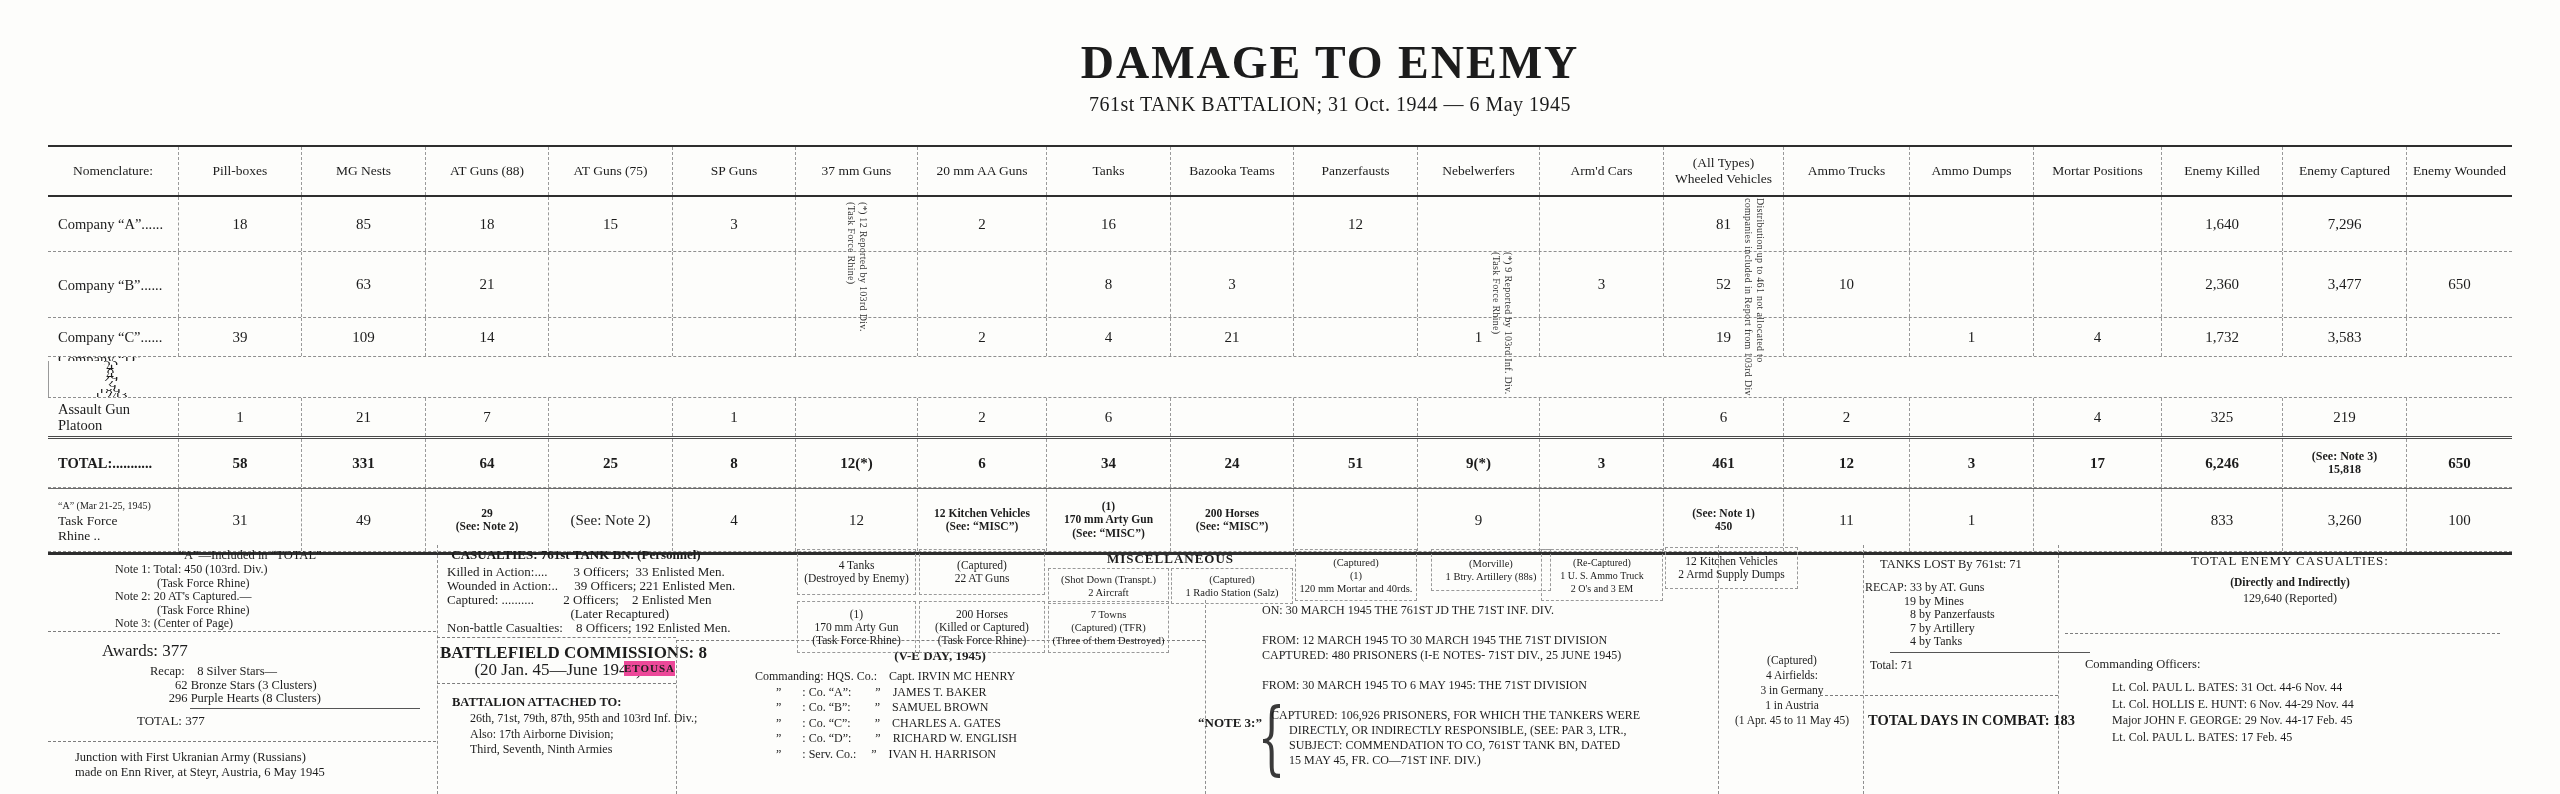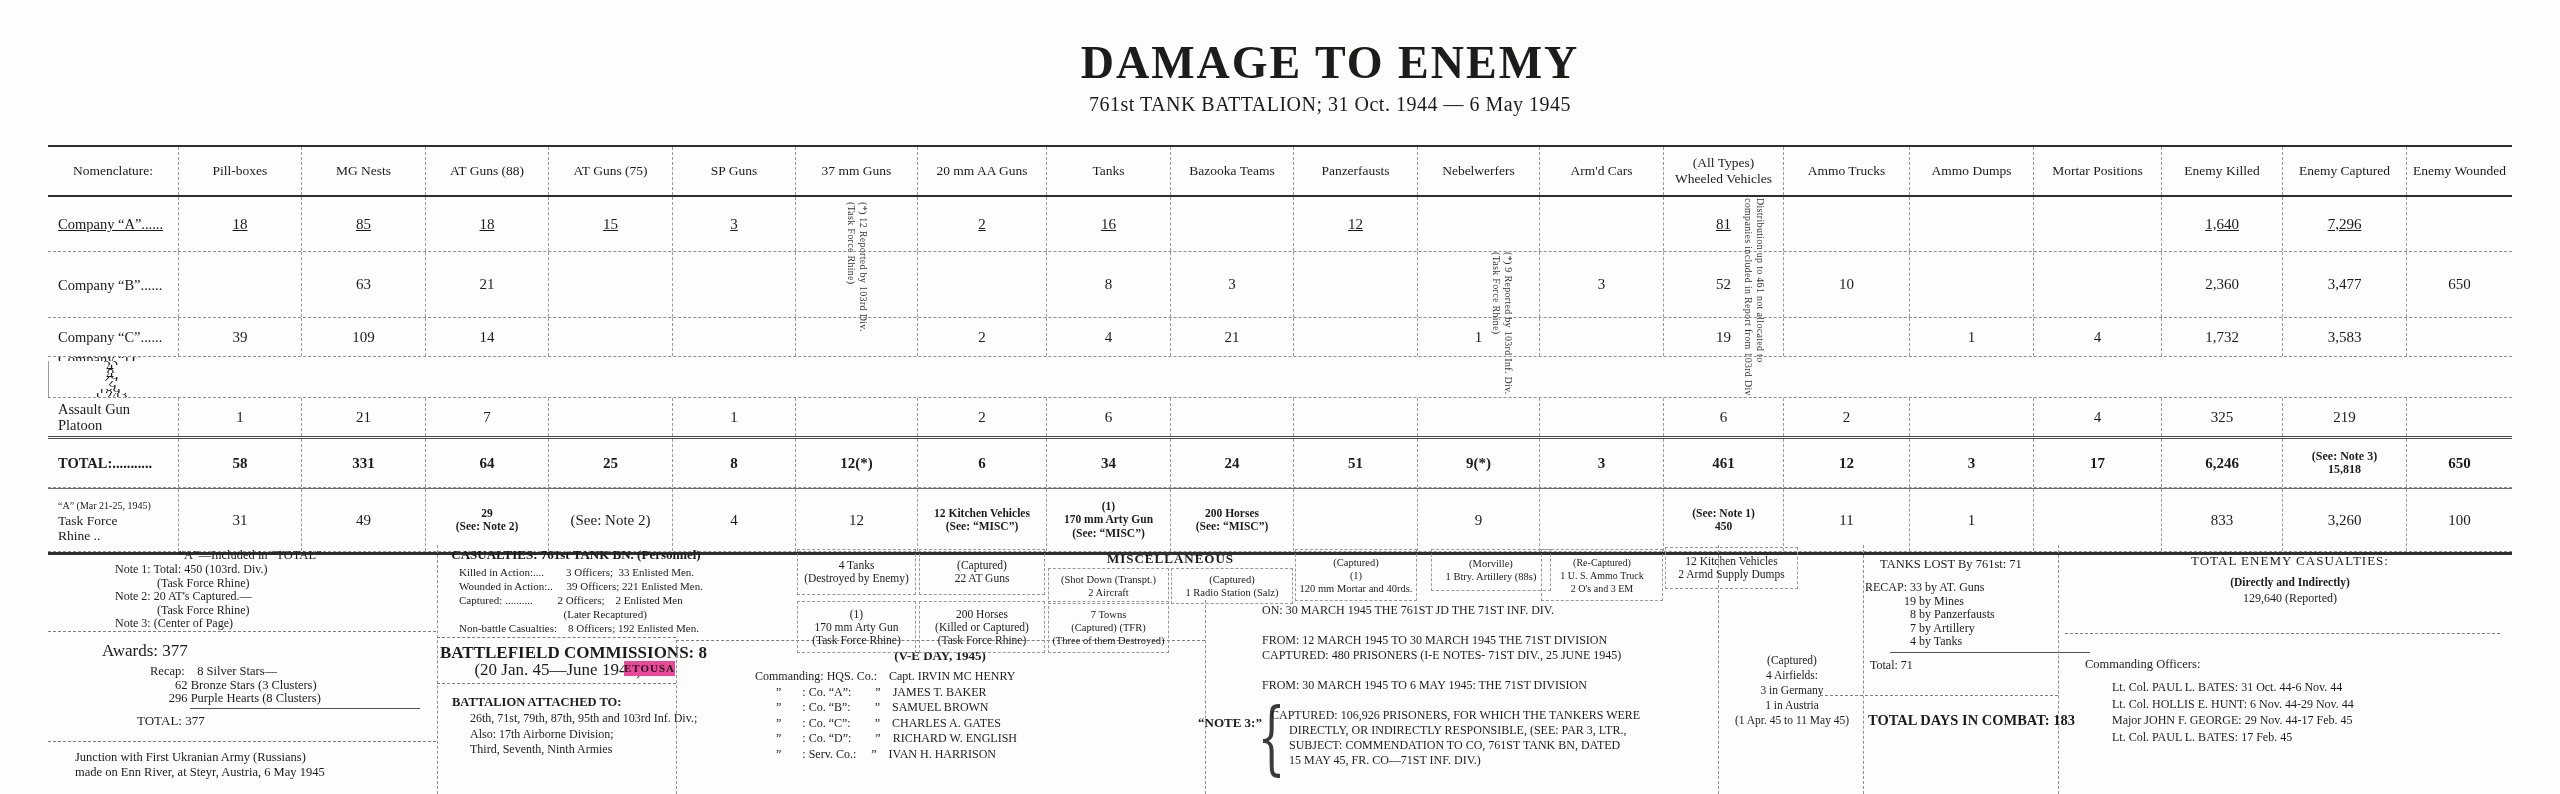--- a/index.html
+++ b/index.html
@@ -70,21 +70,21 @@
         <div class="cell c12">Arm'd Cars</div>
         <div class="cell c13">(All Types)
 Wheeled Vehicles</div>
         <div class="cell c14">Ammo Trucks</div>
         <div class="cell c15">Ammo Dumps</div>
         <div class="cell c16">Mortar Positions</div>
         <div class="cell c17">Enemy Killed</div>
         <div class="cell c18">Enemy Captured</div>
         <div class="cell c19">Enemy Wounded</div>
       </div>
-      <div class="trow r0" style="height: 54px; text-decoration: underline;">
+      <div class="trow r0" style="height: 54px;">
         <div class="cell c0 label">
           <span>Company “A”......</span>
         </div>
         <div class="cell c1">18</div>
         <div class="cell c2">85</div>
         <div class="cell c3">18</div>
         <div class="cell c4">15</div>
         <div class="cell c5">3</div>
         <div class="cell c6"></div>
         <div class="cell c7">2</div>
@@ -277,21 +277,21 @@
       296 Purple Hearts (8 Clusters)</div>
     <div class="hline solid" style="left:190px;top:163px;width:230px;"></div>
     <div class="nb" style="left:137px;top:168px;font-size:13px;">TOTAL: 377</div>
     <div class="hline" style="left:48px;top:196px;width:388px;"></div>
     <div class="nb" style="left:75px;top:205px;font-size:12.5px;">Junction with First Ukranian Army (Russians)
 made on Enn River, at Steyr, Austria, 6 May 1945</div>
 
     <div class="vline" style="left:437px;top:0;height:249px;"></div>
 
     <div class="nb center bold" style="left:440px;top:2px;width:272px;font-size:13px;white-space:normal;">CASUALTIES: 761st TANK BN. (Personnel)</div>
-    <div class="nb" style="left:447px;top:20px;font-size:11px;line-height:14px;margin-left:12px;">Killed in Action:....        3 Officers;  33 Enlisted Men.
+    <div class="nb" style="left:447px;top:20px;font-size:13px;line-height:14px;">Killed in Action:....        3 Officers;  33 Enlisted Men.
 Wounded in Action:..     39 Officers; 221 Enlisted Men.
 Captured: ..........         2 Officers;    2 Enlisted Men
                                       (Later Recaptured)
 Non-battle Casualties:    8 Officers; 192 Enlisted Men.</div>
     <div class="hline" style="left:437px;top:92px;width:239px;"></div>
     <div class="nb center bold" style="left:440px;top:100px;width:236px;font-size:17px;">BATTLEFIELD COMMISSIONS: 8</div>
     <div class="nb center" style="left:440px;top:117px;width:236px;font-size:17px;">(20 Jan. 45—June 1945)</div>
     <div class="hline" style="left:437px;top:138px;width:239px;"></div>
     <div class="nb bold" style="left:452px;top:150px;font-size:12.5px;">BATTALION ATTACHED TO:</div>
     <div class="nb" style="left:470px;top:166px;font-size:12px;line-height:15.5px;">26th, 71st, 79th, 87th, 95th and 103rd Inf. Div.;

